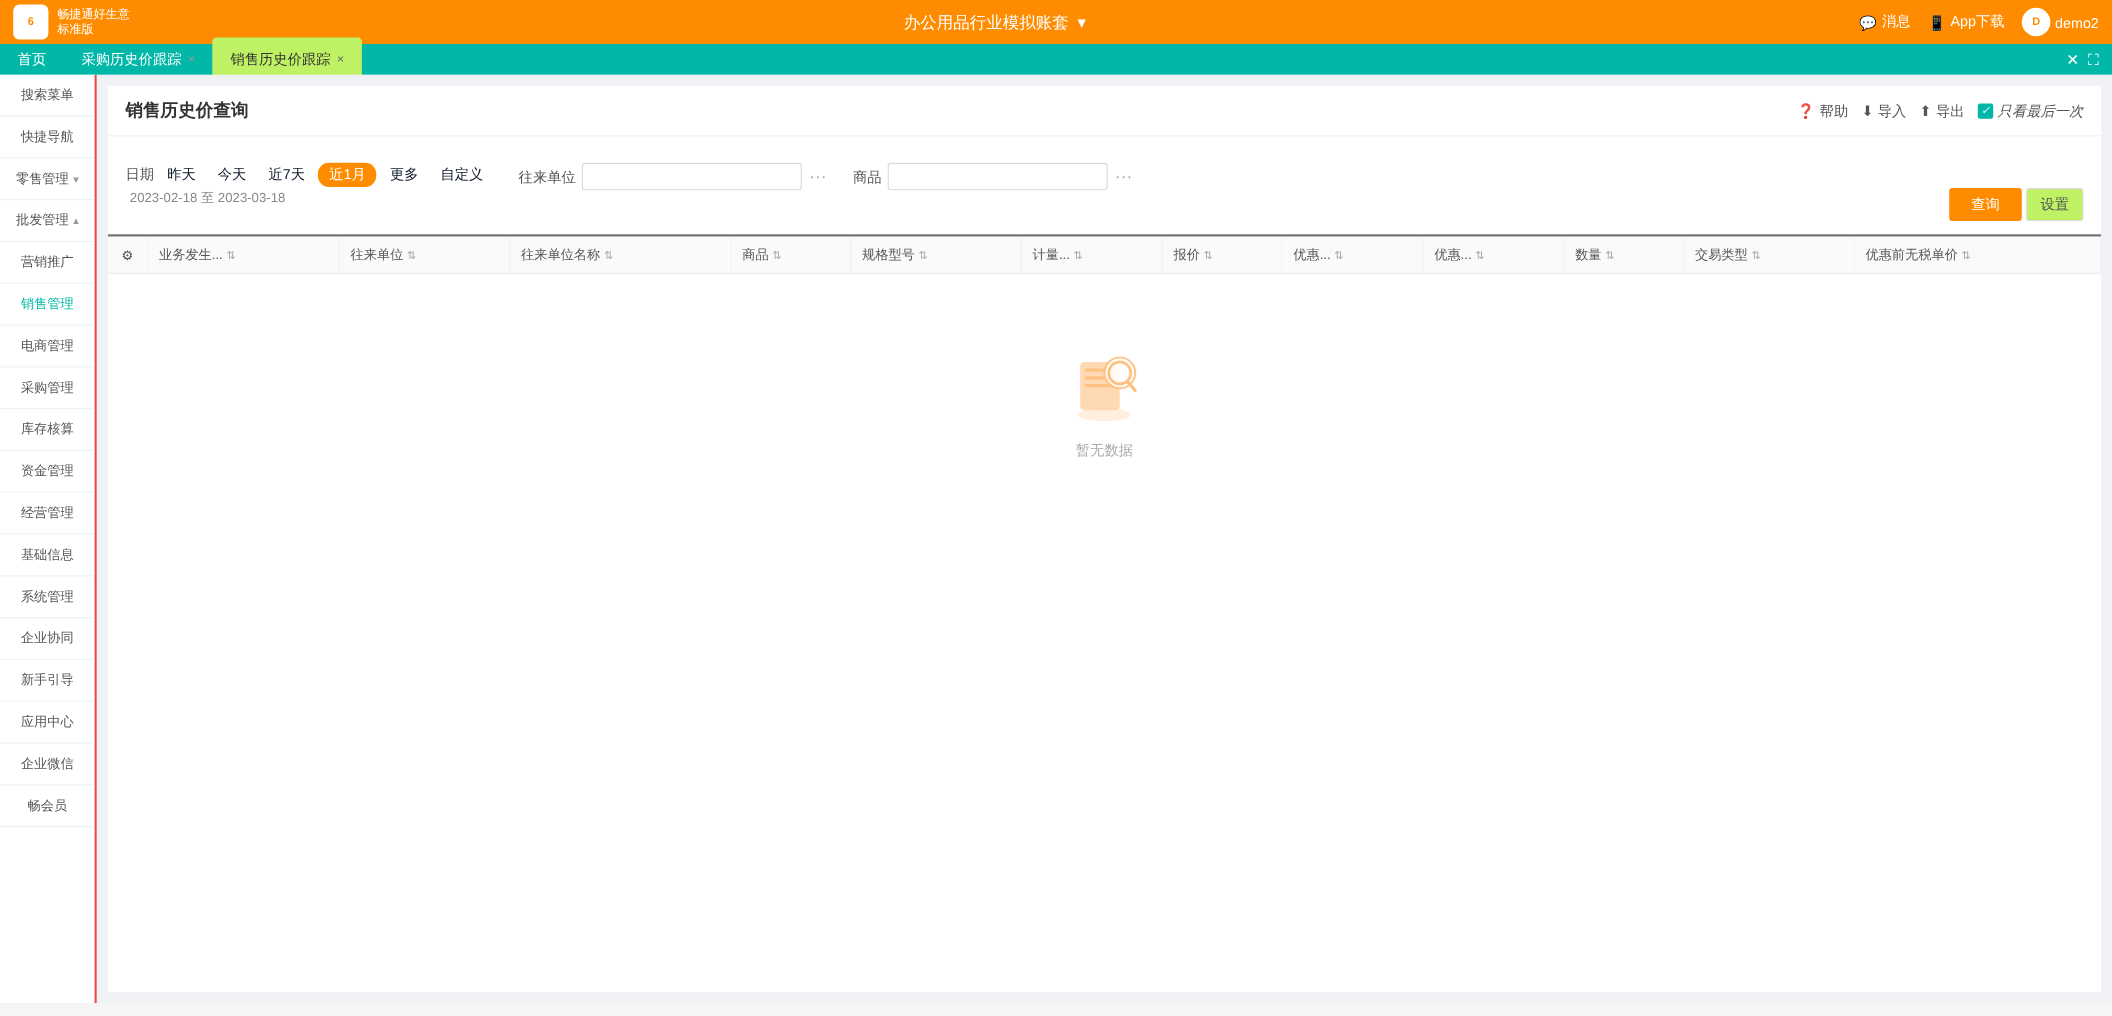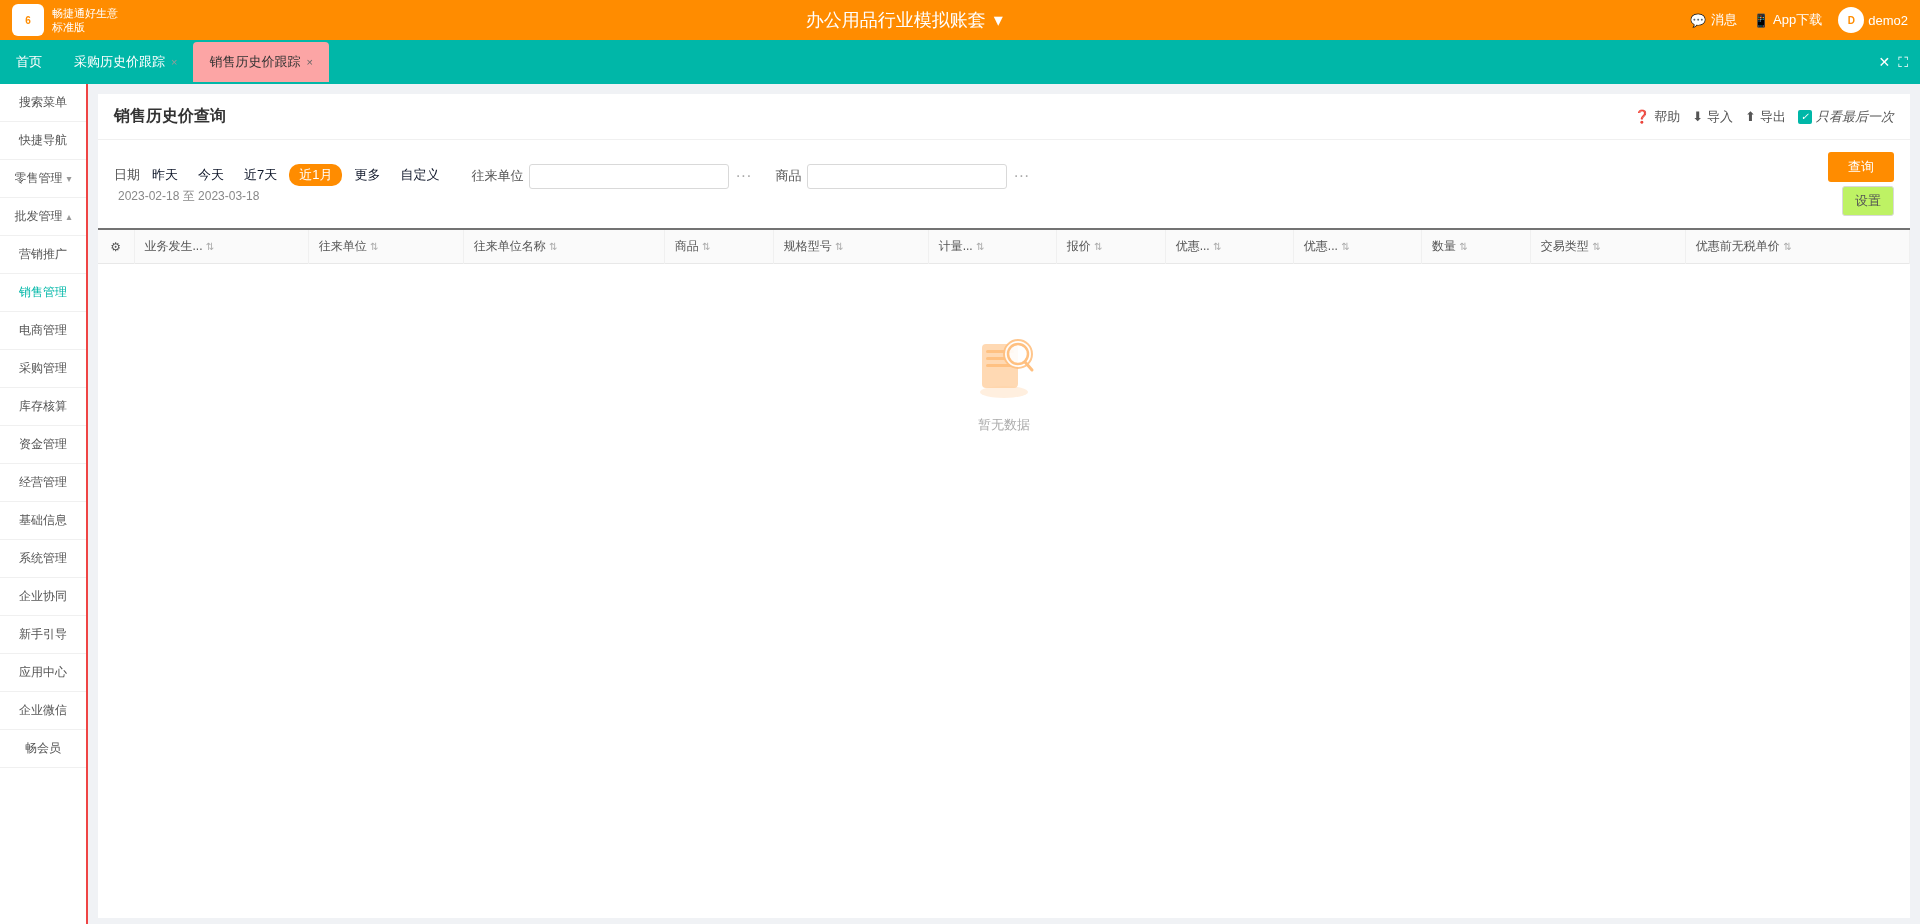--- a/index.html
+++ b/index.html
@@ -11,47 +11,47 @@
       background: #ff8c00;
       display: flex;
       align-items: center;
       padding: 0 12px;
       justify-content: space-between;
     }
     .topbar-left { display: flex; align-items: center; gap: 8px; }
     .topbar-logo { width: 32px; height: 32px; background: #fff; border-radius: 6px; display: flex; align-items: center; justify-content: center; }
     .topbar-logo span { color: #ff8c00; font-size: 10px; font-weight: bold; }
     .topbar-brand { color: #fff; font-size: 11px; line-height: 1.3; }
-    .topbar-center { display: flex; align-items: center; gap: 8px; color: #fff; font-size: 18px; }
+    .topbar-center { display: flex; align-items: center; gap: 8px; color: #fff; font-size: 15px; }
     .topbar-right { display: flex; align-items: center; gap: 16px; color: #fff; font-size: 13px; }
     .topbar-right .icon-btn { display: flex; align-items: center; gap: 4px; cursor: pointer; }
     .avatar { width: 26px; height: 26px; border-radius: 50%; background: #fff; display: flex; align-items: center; justify-content: center; }
     .avatar span { color: #ff8c00; font-size: 10px; font-weight: bold; }
 
     
     .tabbar {
-      height: 44px;
+      height: 28px;
       background: #00b7a8;
       display: flex;
       align-items: center;
       padding: 0 0 0 0;
     }
     .tab {
       height: 40px;
       display: flex;
       align-items: center;
       padding: 0 16px;
       color: #fff;
       font-size: 13px;
       cursor: pointer;
       gap: 6px;
       white-space: nowrap;
     }
     .tab.active {
-      background: #fca5a5;
+      background: #bef264;
       color: #333;
       border-radius: 4px 4px 0 0;
     }
     .tab .close-btn { font-size: 11px; color: #999; cursor: pointer; }
     .tab.active .close-btn { color: #666; }
     .tabbar-actions { margin-left: auto; display: flex; align-items: center; gap: 8px; padding-right: 12px; }
     .tabbar-actions span { color: #fff; cursor: pointer; font-size: 16px; }
 
     
     .main-layout { display: flex; height: calc(100vh - 80px); }
@@ -345,21 +345,21 @@
               <span class="filter-dots">···</span>
             </div>
 
             <div style="display:flex;align-items:center;gap:6px;margin-left:16px;">
               <span class="filter-label">商品</span>
               <input class="filter-input" type="text" style="">
               <span class="filter-dots">···</span>
             </div>
           </div>
 
-          <div style="display:flex;flex-direction:column;gap:4px;align-items:flex-end;justify-content:flex-end;">
+          <div style="display:flex;flex-direction:row;gap:4px;align-items:flex-end;justify-content:flex-end;margin-top:35px;">
             <button class="query-btn">查询</button>
             <button class="setting-btn">设置</button>
           </div>
         </div>
       </div>
 
       <div class="table-area">
         <table>
           <thead>
             <tr>

